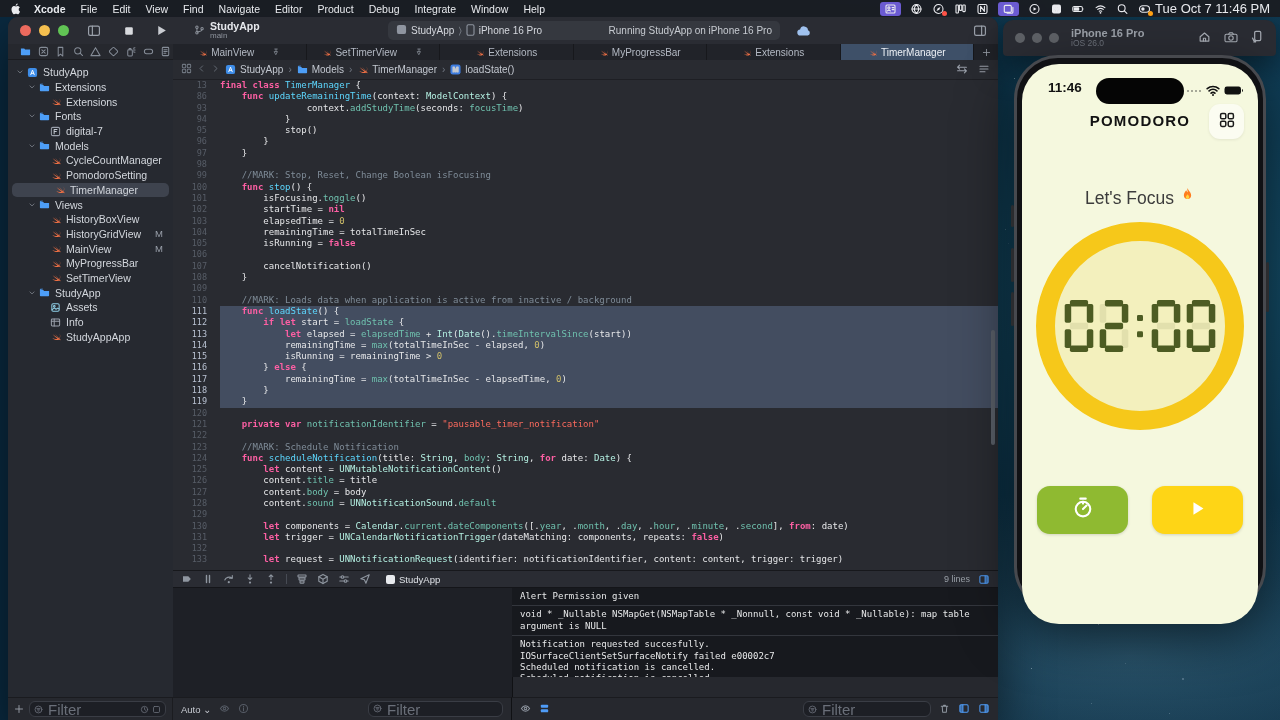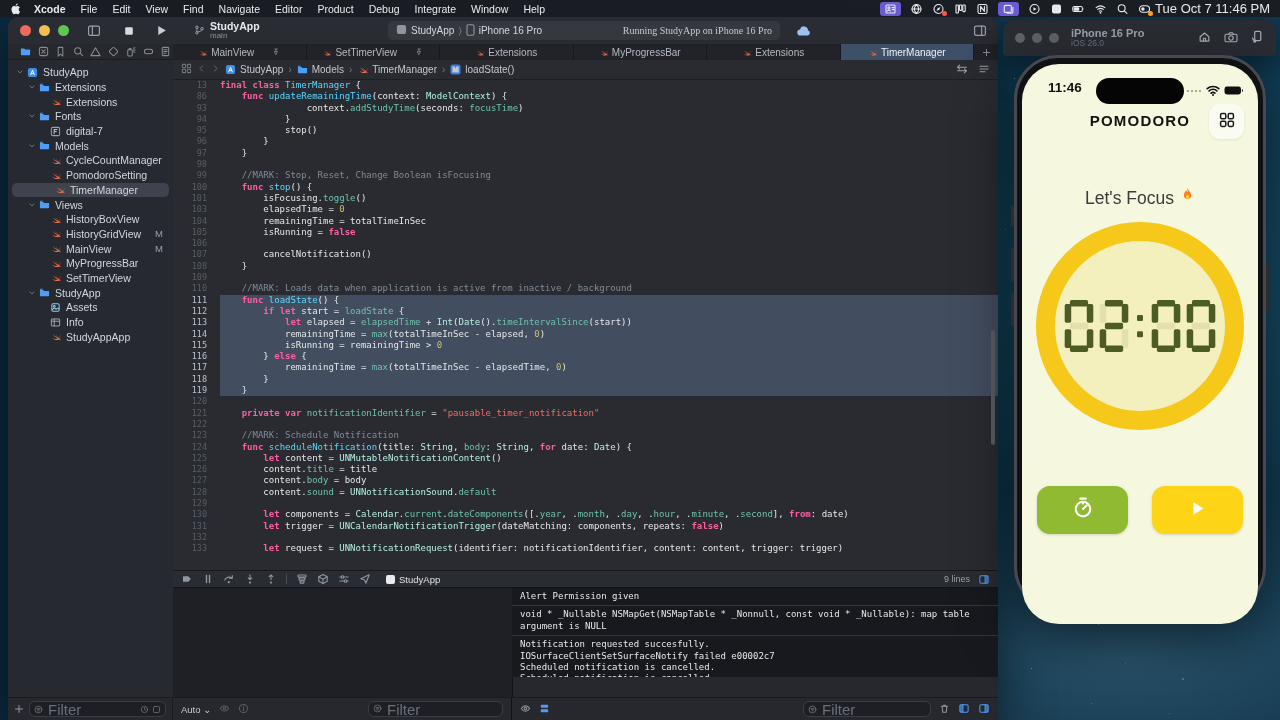--- a/index.html
+++ b/index.html
@@ -34,21 +34,21 @@
   .tl{display:flex;gap:8px;margin-left:12px;}
   .tl i{width:11px;height:11px;border-radius:50%;}
   .tbtn{color:#9aa0aa;margin-left:18px;display:flex;align-items:center;}
   .proj{display:flex;align-items:center;gap:5px;margin-left:26px;color:#8d939c;}
   .proj .pcol{line-height:1;}
   .proj .pname{font-size:10.5px;font-weight:bold;color:#e7e9ed;}
   .proj .pbranch{font-size:8px;color:#8d939c;margin-top:1px;}
   .scheme{position:absolute;left:380px;top:4px;width:392px;height:19px;background:#35383f;border-radius:5px;
           display:flex;align-items:center;font-size:10px;color:#d4d7dd;padding:0 8px;box-sizing:border-box;gap:4px;}
   .scheme .sep{color:#7b8089;}
-  .runstatus{margin-left:auto;color:#c7cbd1;font-family:Liberation Serif, serif;}
+  .runstatus{margin-left:auto;color:#c7cbd1;}
   .cloud{position:absolute;left:788px;top:6px;}
   .ptoggle{position:absolute;left:965px;top:6px;color:#9aa0aa;}
 
   .navstrip{position:absolute;left:0;top:27px;width:165px;height:16px;display:flex;align-items:center;
             gap:6.5px;padding-left:12px;box-sizing:border-box;background:#26282e;border-bottom:1px solid #1b1c20;}
   .navstrip .ic{color:#858c97;}
   .navstrip .ic.active{color:#4d9ef7;}
 
   .sidebar{position:absolute;left:0;top:43px;width:165px;bottom:23px;background:#262930;border-right:1px solid #1b1c20;overflow:hidden;}
   .trow{display:flex;align-items:center;height:14.7px;font-size:10.5px;color:#d3d7dd;white-space:nowrap;}
@@ -898,20 +898,21 @@
         <div class="cl"><span class="ln">86</span><span class="ct">    <span class="tk-k">func</span><span class="tk-p"> </span><span class="tk-d">updateRemainingTime</span><span class="tk-p">(context: </span><span class="tk-t">ModelContext</span><span class="tk-p">) {</span></span></div>
         <div class="cl"><span class="ln">93</span><span class="ct">                <span class="tk-p">context.</span><span class="tk-m">addStudyTime</span><span class="tk-p">(seconds: </span><span class="tk-m">focusTime</span><span class="tk-p">)</span></span></div>
         <div class="cl"><span class="ln">94</span><span class="ct">            <span class="tk-p">}</span></span></div>
         <div class="cl"><span class="ln">95</span><span class="ct">            <span class="tk-p">stop()</span></span></div>
         <div class="cl"><span class="ln">96</span><span class="ct">        <span class="tk-p">}</span></span></div>
         <div class="cl"><span class="ln">97</span><span class="ct">    <span class="tk-p">}</span></span></div>
         <div class="cl"><span class="ln">98</span><span class="ct"></span></div>
         <div class="cl"><span class="ln">99</span><span class="ct">    <span class="tk-c">//MARK: Stop, Reset, Change Boolean isFocusing</span></span></div>
         <div class="cl"><span class="ln">100</span><span class="ct">    <span class="tk-k">func</span><span class="tk-p"> </span><span class="tk-d">stop</span><span class="tk-p">() {</span></span></div>
         <div class="cl"><span class="ln">101</span><span class="ct">        <span class="tk-p">isFocusing.</span><span class="tk-m">toggle</span><span class="tk-p">()</span></span></div>
+        <div class="cl"><span class="ln">102</span><span class="ct">        <span class="tk-p">startTime = </span><span class="tk-k">nil</span></span></div>
         <div class="cl"><span class="ln">103</span><span class="ct">        <span class="tk-p">elapsedTime = </span><span class="tk-n">0</span></span></div>
         <div class="cl"><span class="ln">104</span><span class="ct">        <span class="tk-p">remainingTime = totalTimeInSec</span></span></div>
         <div class="cl"><span class="ln">105</span><span class="ct">        <span class="tk-p">isRunning = </span><span class="tk-k">false</span></span></div>
         <div class="cl"><span class="ln">106</span><span class="ct"></span></div>
         <div class="cl"><span class="ln">107</span><span class="ct">        <span class="tk-p">cancelNotification()</span></span></div>
         <div class="cl"><span class="ln">108</span><span class="ct">    <span class="tk-p">}</span></span></div>
         <div class="cl"><span class="ln">109</span><span class="ct"></span></div>
         <div class="cl"><span class="ln">110</span><span class="ct">    <span class="tk-c">//MARK: Loads data when application is active from inactive / background</span></span></div>
         <div class="cl sel"><span class="ln">111</span><span class="ct">    <span class="tk-k">func</span><span class="tk-p"> </span><span class="tk-d">loadState</span><span class="tk-p">() {</span></span></div>
         <div class="cl sel"><span class="ln">112</span><span class="ct">        <span class="tk-k">if</span><span class="tk-p"> </span><span class="tk-k">let</span><span class="tk-p"> start = </span><span class="tk-m">loadState</span><span class="tk-p"> {</span></span></div>

